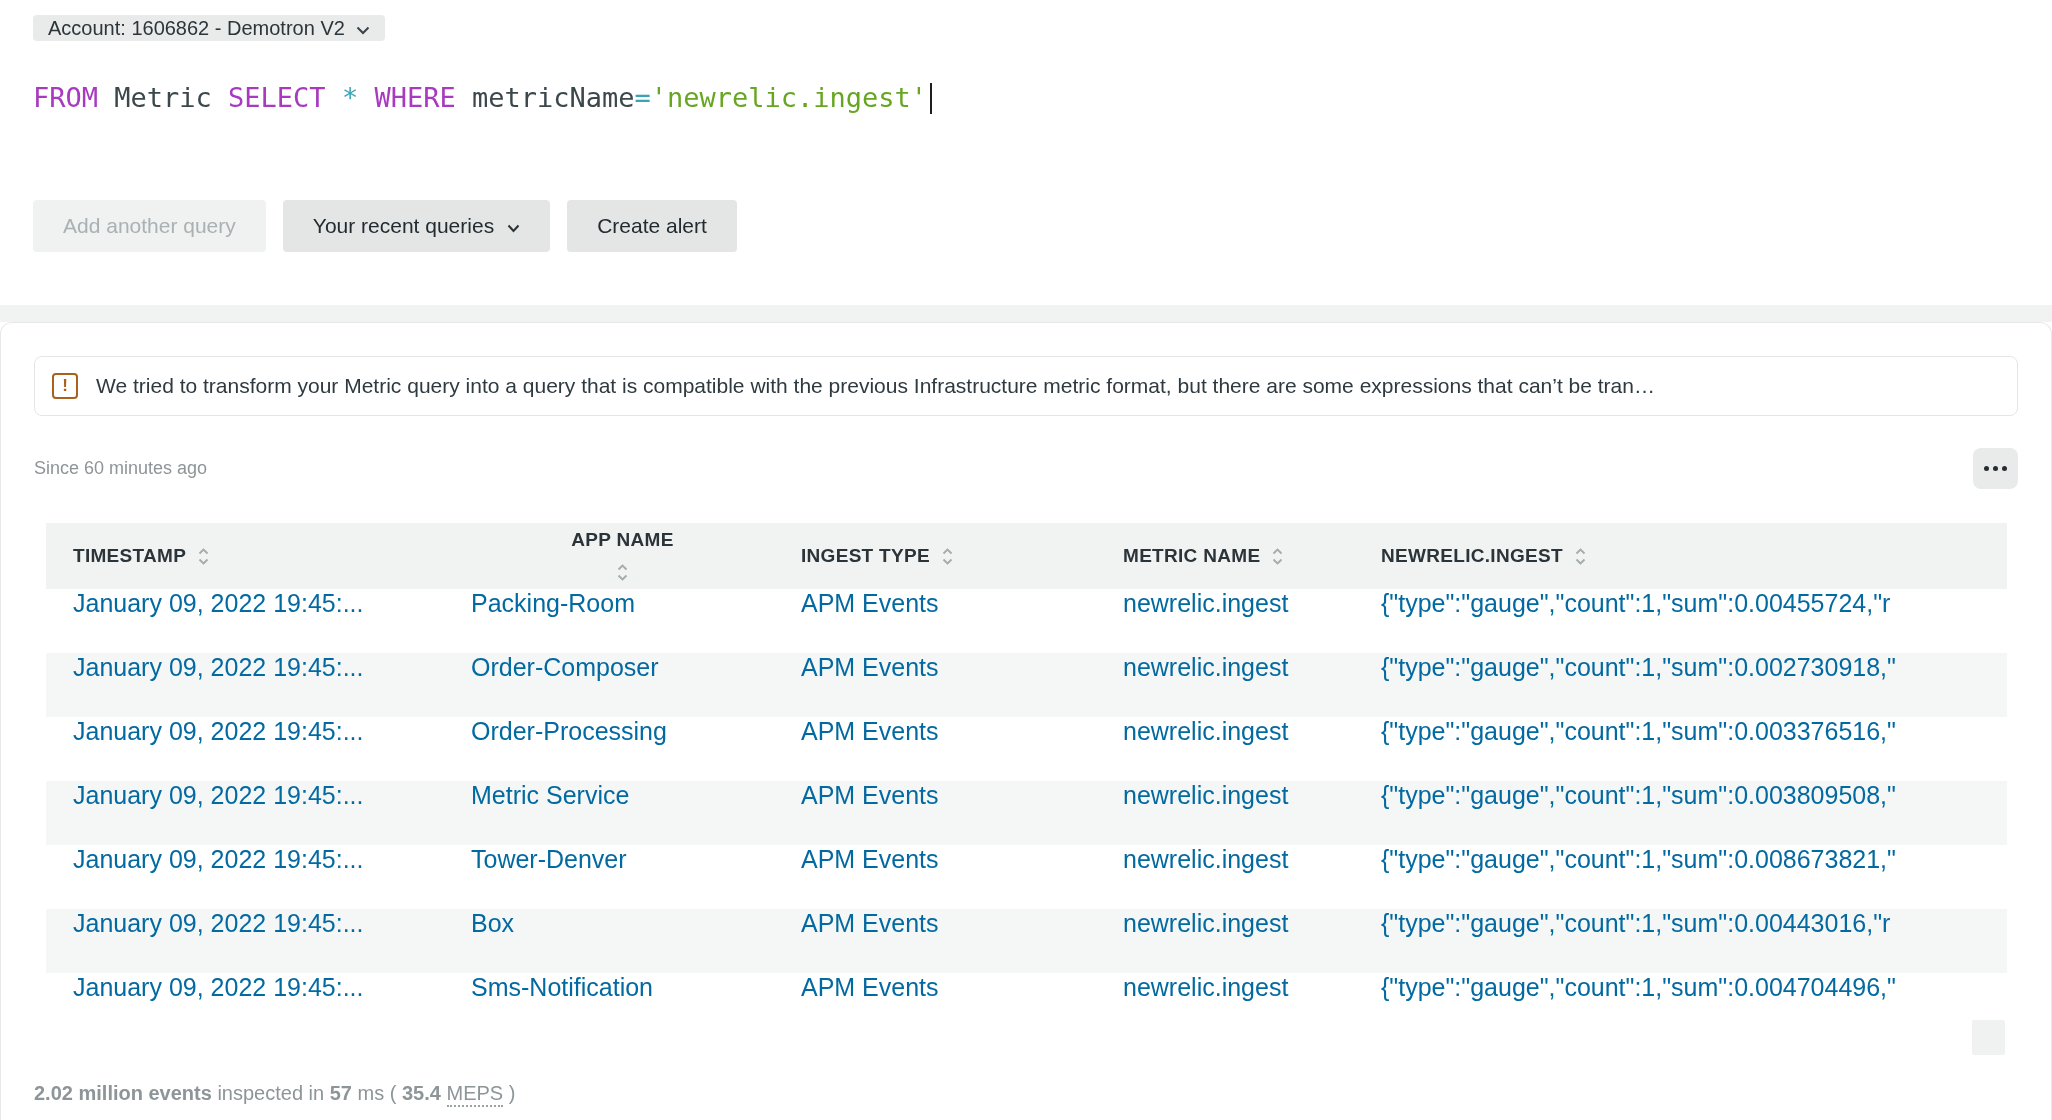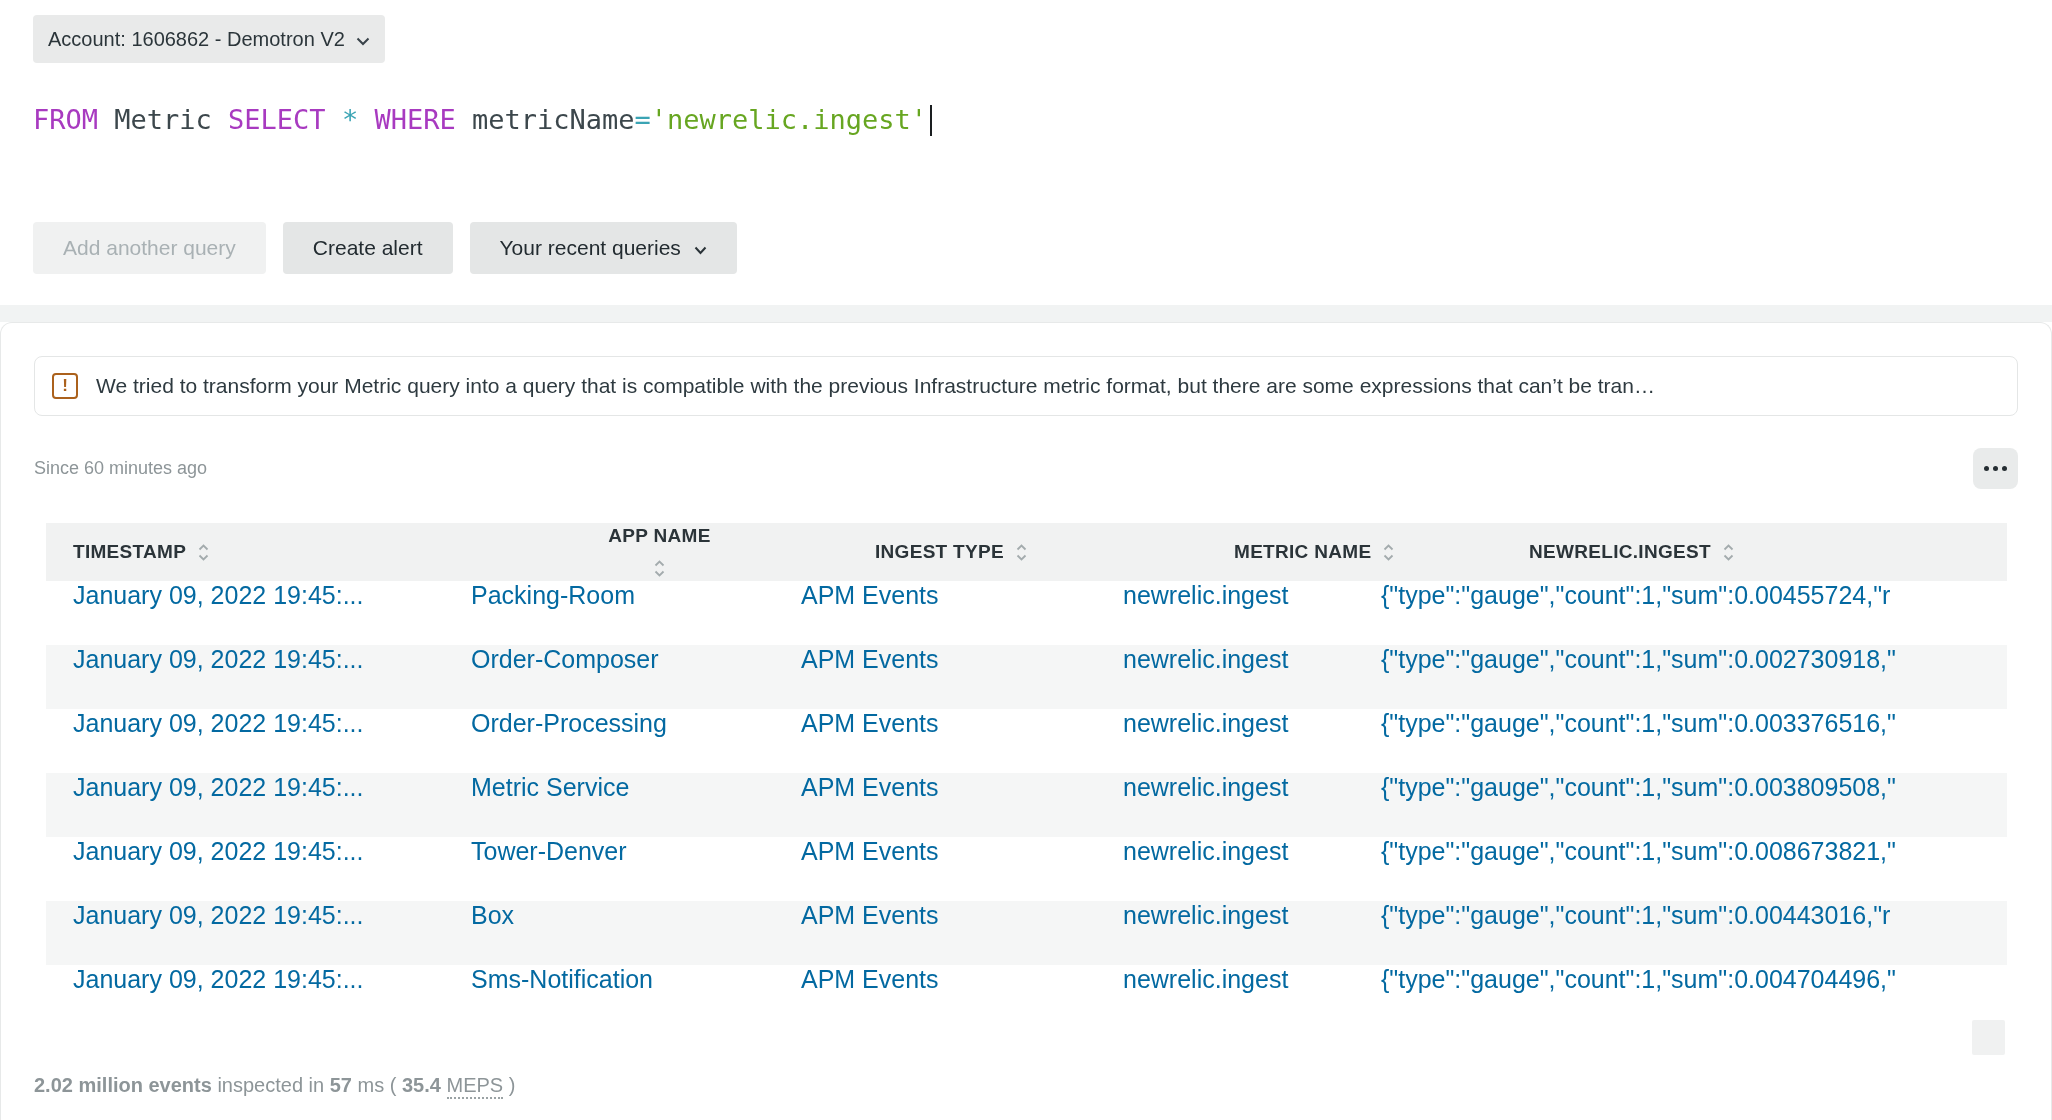--- a/index.html
+++ b/index.html
@@ -10,21 +10,21 @@
     color:#2e363b;
     position:relative;
     overflow:hidden;
   }
 
   
   .top { height:305px; padding:15px 33px 0; }
 
   .account-pill {
     display:inline-flex; align-items:center; gap:11px;
-    height:48px; padding:0 15px;
+    height:26px; padding:0 15px;
     background:#e9eaea; border-radius:4px; border:none;
     font-size:20px; color:#2b353a; cursor:pointer;
     font-family:"Liberation Sans", sans-serif;
   }
 
   .query-line {
     margin-top:41px;
     display:flex; align-items:center;
     font-family:"DejaVu Sans Mono", monospace;
     font-size:27px; line-height:32px;
@@ -76,21 +76,21 @@
   .since { font-size:18px; color:#8d9598; }
   .more-btn {
     width:45px; height:41px; border:none; border-radius:8px;
     background:#e9ebeb; display:flex; align-items:center; justify-content:center;
     gap:4px; cursor:pointer;
   }
   .dot { width:5px; height:5px; border-radius:50%; background:#252d32; }
 
   
   .table { margin:34px 11px 0 12px; }
-  .thead { display:flex; align-items:center; height:58px; background:#f1f2f2;gap:37px; }
+  .thead { display:flex; align-items:center; height:66px; background:#f1f2f2; }
   .th {
     display:flex; align-items:center; gap:11px;
     padding-left:27px; font-size:19px; font-weight:700;
     color:#2b3439; letter-spacing:0.3px; cursor:pointer;
   }
   .sort-icon { display:inline-flex; }
   .c0 { width:398px; } .c1 { width:330px;flex-direction:column; } .c2 { width:322px; }
   .c3 { width:258px; } .c4 { flex:1; min-width:0; }
   .tr { display:flex; align-items:flex-start; height:64px; font-size:25px; color:#0369a1; }
   .tr:nth-child(even) { background:#f5f6f6; }
@@ -117,27 +117,27 @@
         </svg></span>
   </button>
 
   <div class="query-line">
     <span><span class="tok tok-keyword">FROM</span><span class="tok tok-identifier"> Metric </span><span class="tok tok-keyword">SELECT</span><span class="tok tok-plain"> </span><span class="tok tok-operator">*</span><span class="tok tok-plain"> </span><span class="tok tok-keyword">WHERE</span><span class="tok tok-identifier"> metricName</span><span class="tok tok-operator">=</span><span class="tok tok-string">'newrelic.ingest'</span></span>
     <span class="cursor"></span>
   </div>
 
   <div class="btn-row">
     <button class="btn disabled">Add another query</button>
-    <button class="btn">Create alert</button>
     <button class="btn">
       <span>Your recent queries</span>
       <span><svg width="13" height="9" viewBox="0 0 13 9">
             <path d="M1.5 1.5 L6.5 7 L11.5 1.5" fill="none" stroke="#2a3338" stroke-width="2"></path>
           </svg></span>
     </button>
+    <button class="btn">Create alert</button>
   </div>
 </div>
 
 <div class="gray-band"></div>
 
 <div class="card">
 
   <div class="warning">
     <span class="warn-icon">!</span>
     <span class="warning-text">We tried to transform your Metric query into a query that is compatible with the previous Infrastructure metric format, but there are some expressions that can’t be tran…</span>

